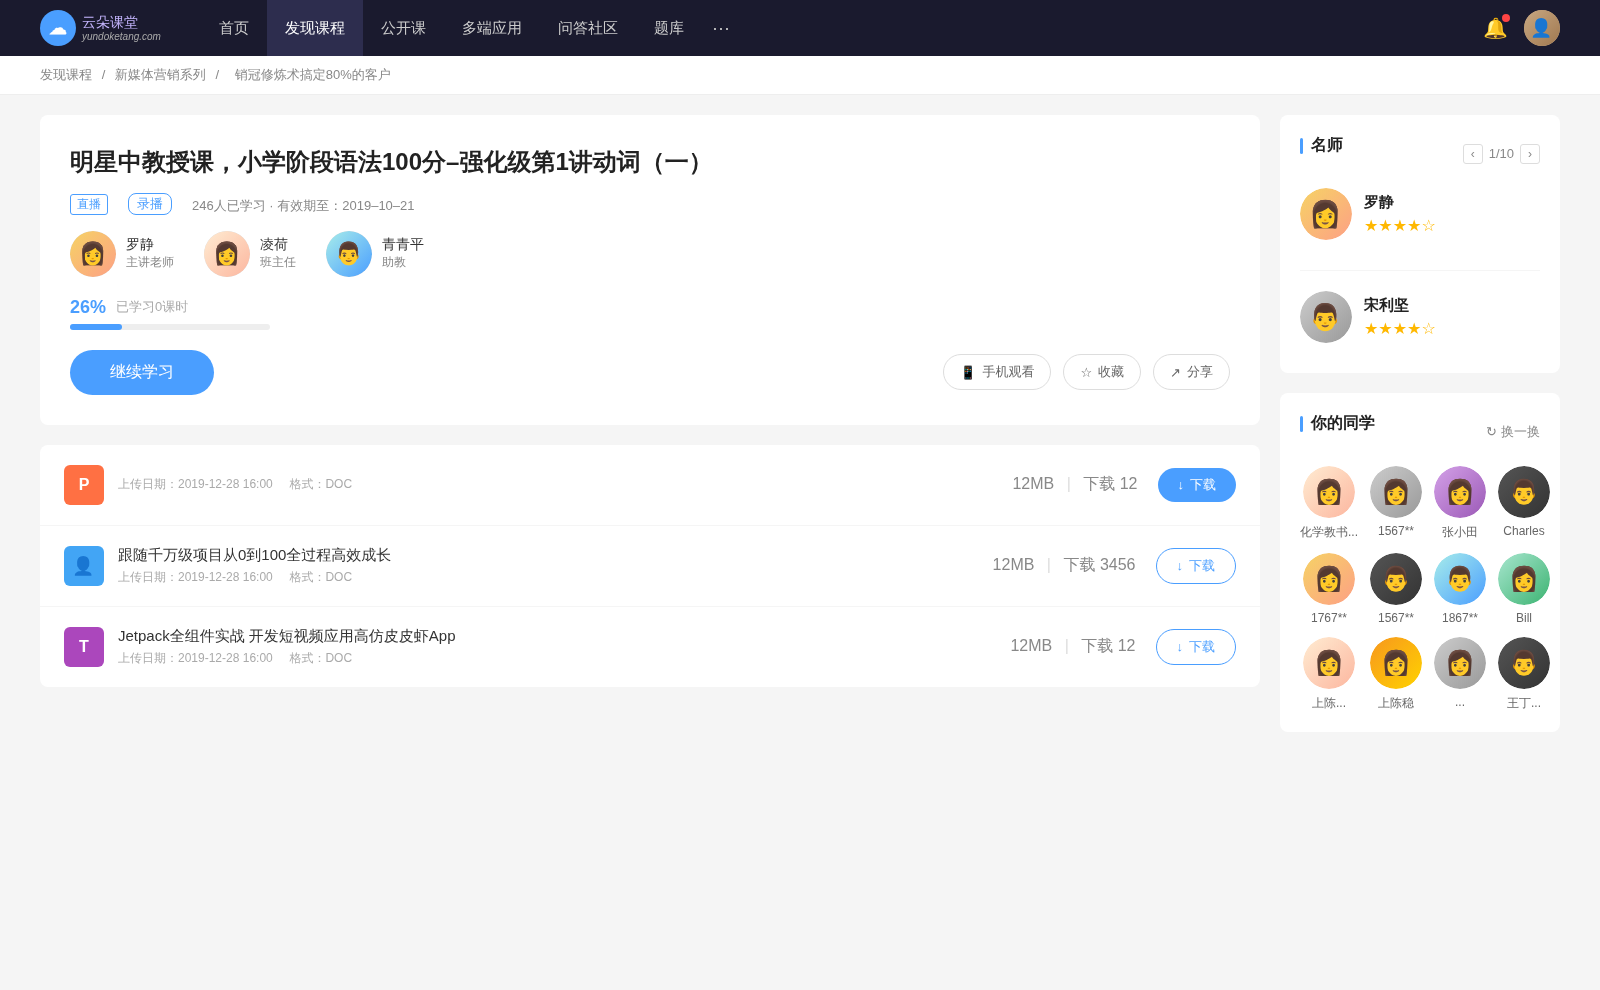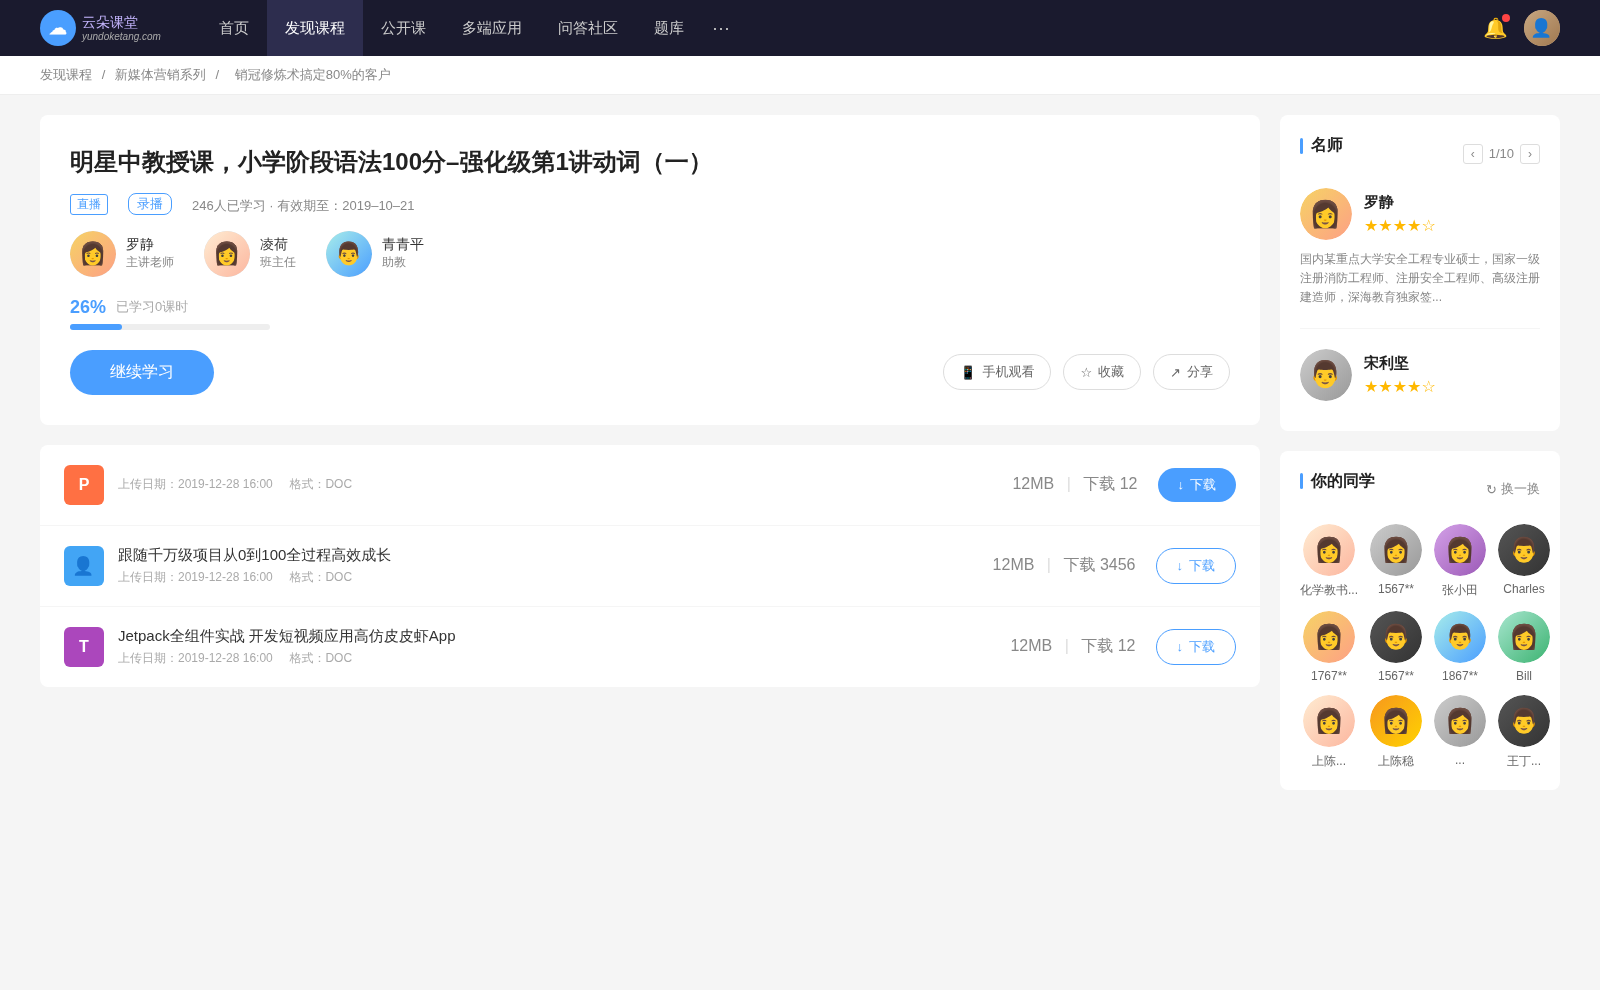--- a/index.html
+++ b/index.html
@@ -312,21 +312,20 @@
       <div class="teacher-sidebar-item">
         <div class="teacher-sidebar-header">
           <div class="teacher-sidebar-avatar">
             <div class="teacher-avatar-inner av-yellow" style="display:flex;align-items:center;justify-content:center;font-size:26px;">👩</div>
           </div>
           <div class="teacher-sidebar-name-group">
             <div class="teacher-sidebar-name">罗静</div>
             <div class="stars">★★★★☆</div>
           </div>
         </div>
-        <div class="teacher-sidebar-desc">国内某重点大学安全工程专业硕士，国家一级注册消防工程师、注册安全工程师、高级注册建造师，深海教育独家签...</div>
       </div>
 
       <div class="teacher-sidebar-item">
         <div class="teacher-sidebar-header">
           <div class="teacher-sidebar-avatar">
             <div class="teacher-avatar-inner av-gray" style="display:flex;align-items:center;justify-content:center;font-size:26px;">👨</div>
           </div>
           <div class="teacher-sidebar-name-group">
             <div class="teacher-sidebar-name">宋利坚</div>
             <div class="stars">★★★★☆</div>

